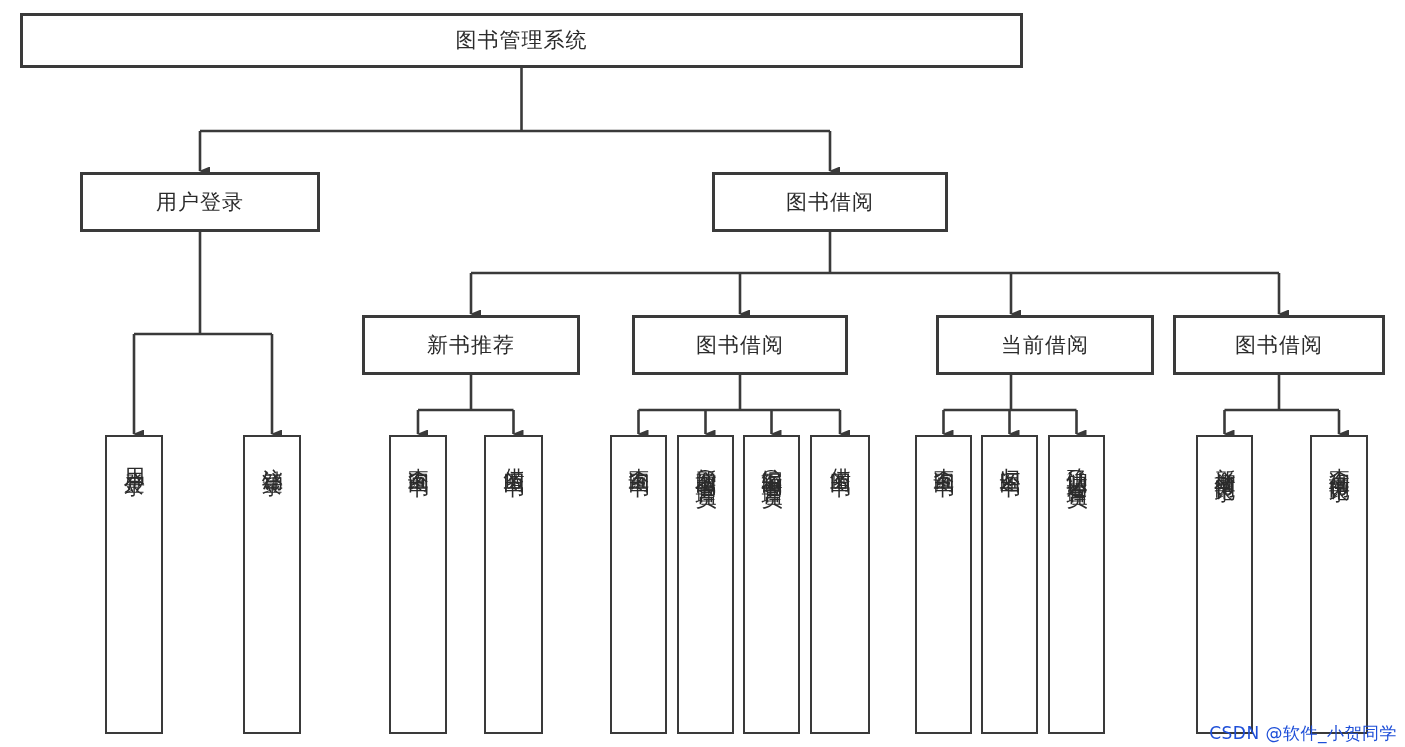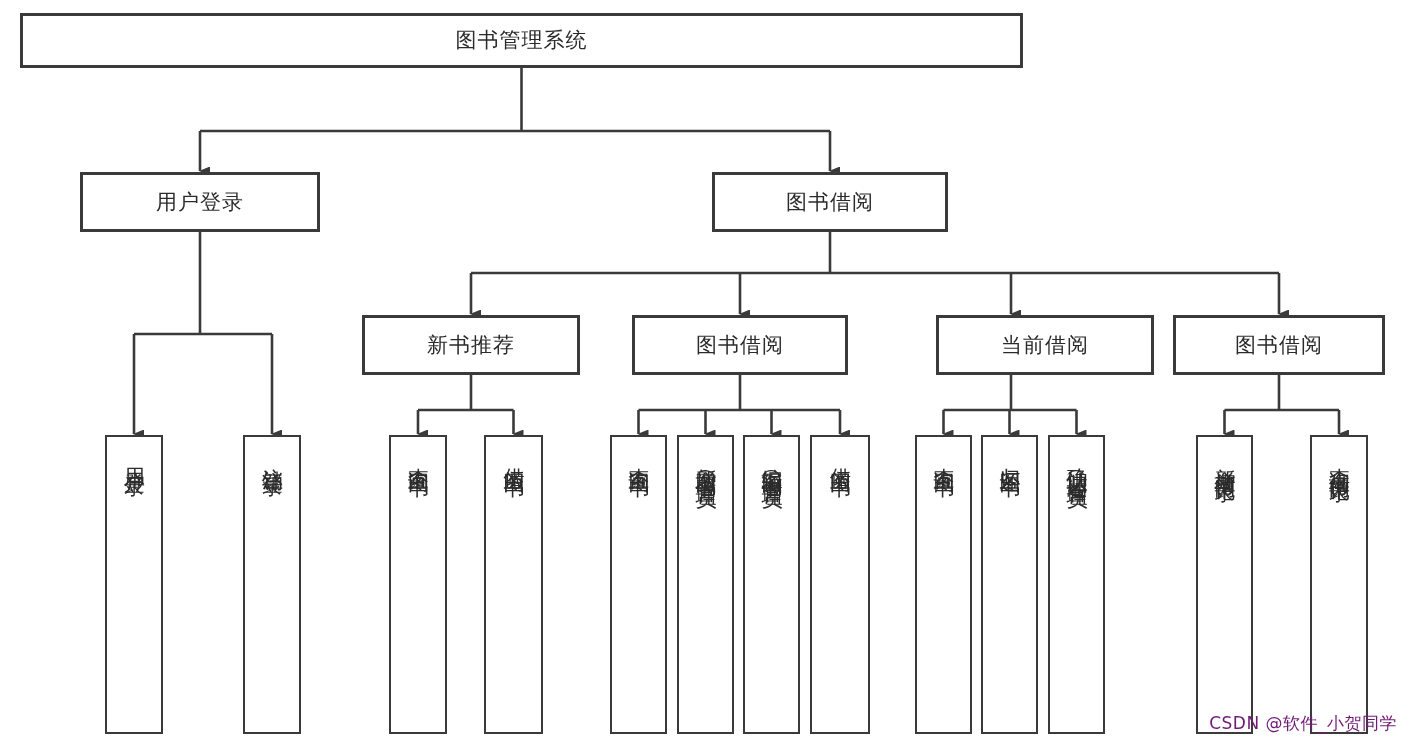--- a/index.html
+++ b/index.html
@@ -57,23 +57,23 @@
   .node.vertical .node-label {
     writing-mode: vertical-rl;
     text-orientation: upright;
     font-size: 21px;
     letter-spacing: 3px;
     white-space: nowrap;
   }
   #watermark {
     position: absolute;
     right: 8px;
-    bottom: 12px;
+    bottom: 2px;
     font-size: 17px;
-    color: #701a75;
+    color: #1d4ed8;
     letter-spacing: 0.5px;
     user-select: none;
     white-space: nowrap;
   }
 </style>
 </head>
 <body>
 
 <div id="canvas">
 

